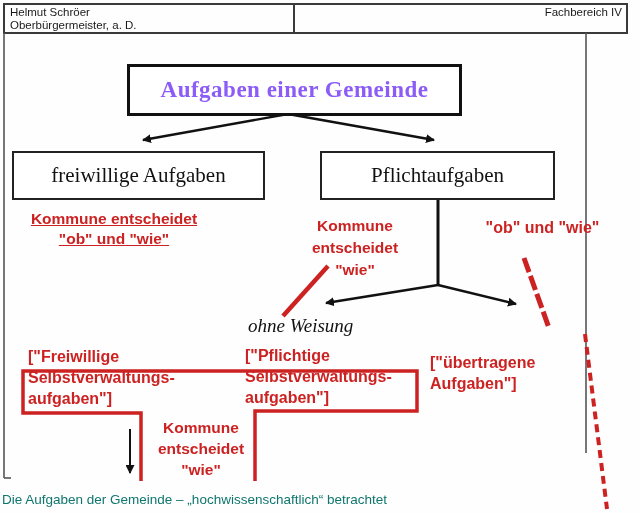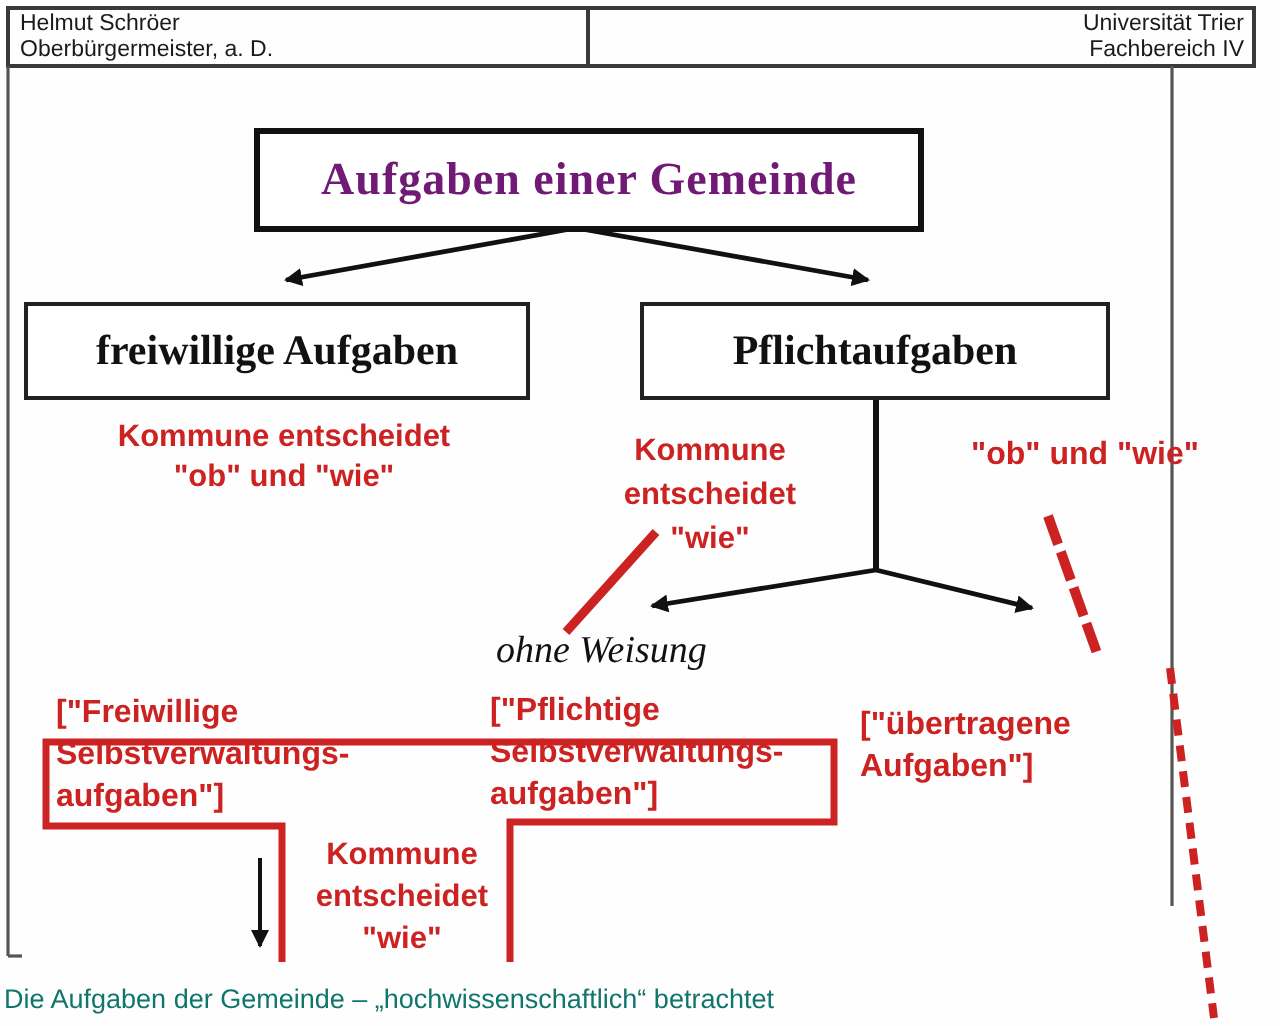--- a/index.html
+++ b/index.html
@@ -7,33 +7,33 @@
     position:relative;width:640px;height:513px;background:#fefefe;
     font-family:"Liberation Sans","DejaVu Sans",sans-serif;overflow:hidden;
   }
   #lines{position:absolute;left:0;top:0;width:640px;height:513px;}
   .abs{position:absolute;}
   .title-box{
     left:127px;top:64px;width:329px;height:46px;
     border:3px solid #111;background:#fff;
     display:flex;align-items:center;justify-content:center;
     font-family:"Liberation Serif","DejaVu Serif",serif;
-    font-weight:bold;font-size:23px;color:#701a75;letter-spacing:.5px;
+    font-weight:bold;font-size:23px;color:#8b5cf6;letter-spacing:.5px;
   }
   .task-box{
     height:45px;border:2px solid #222;background:#fff;
     display:flex;align-items:center;justify-content:center;
     font-family:"Liberation Serif","DejaVu Serif",serif;
-    font-weight:bold;font-size:21px;color:#111;
+    font-weight:normal;font-size:21px;color:#111;
   }
   #box-freiwillig{left:12px;top:151px;width:249px;}
   #box-pflicht{left:320px;top:151px;width:231px;}
   .red{color:#cc2222;font-weight:bold;}
   .ann{text-align:center;font-size:15.5px;line-height:20px;}
-  #ann-left{left:32px;top:209px;width:220px;}
+  #ann-left{left:4px;top:209px;width:220px;text-decoration:underline;}
   #ann-mid{left:290px;top:215px;width:130px;line-height:22px;}
   #ann-right{left:455px;top:216px;width:175px;font-size:16px;line-height:23px;}
   .branch-label{
     font-family:"Liberation Serif","DejaVu Serif",serif;
     font-size:19px;color:#111;font-style:italic;
   }
   #branch-left-label{left:248px;top:315px;}
   #branch-right-label{left:424px;top:315px;}
   .cat{font-size:16px;line-height:21px;white-space:nowrap;}
   #cat-left{left:28px;top:346px;}
@@ -79,21 +79,20 @@
     <polyline points="141,481 141,413 23,413 23,371 417,371 417,411 255,411 255,481" fill="none" stroke="#cc2222" stroke-width="3.5"></polyline>
 
     <line x1="130" y1="429" x2="130" y2="473" stroke="#111" stroke-width="2" marker-end="url(#ah)"></line>
   </svg>
 
   <div class="abs hdr-cell" id="hdr-left">
     <div>Helmut Schröer</div>
     <div>Oberbürgermeister, a. D.</div>
   </div>
   <div class="abs hdr-cell" id="hdr-right">
-    <div>Universität Trier</div>
     <div>Fachbereich IV</div>
   </div>
 
   <div class="abs title-box">
     <span>Aufgaben einer Gemeinde</span>
   </div>
 
   <div class="abs task-box" id="box-freiwillig">
     <span>freiwillige Aufgaben</span>
   </div>

